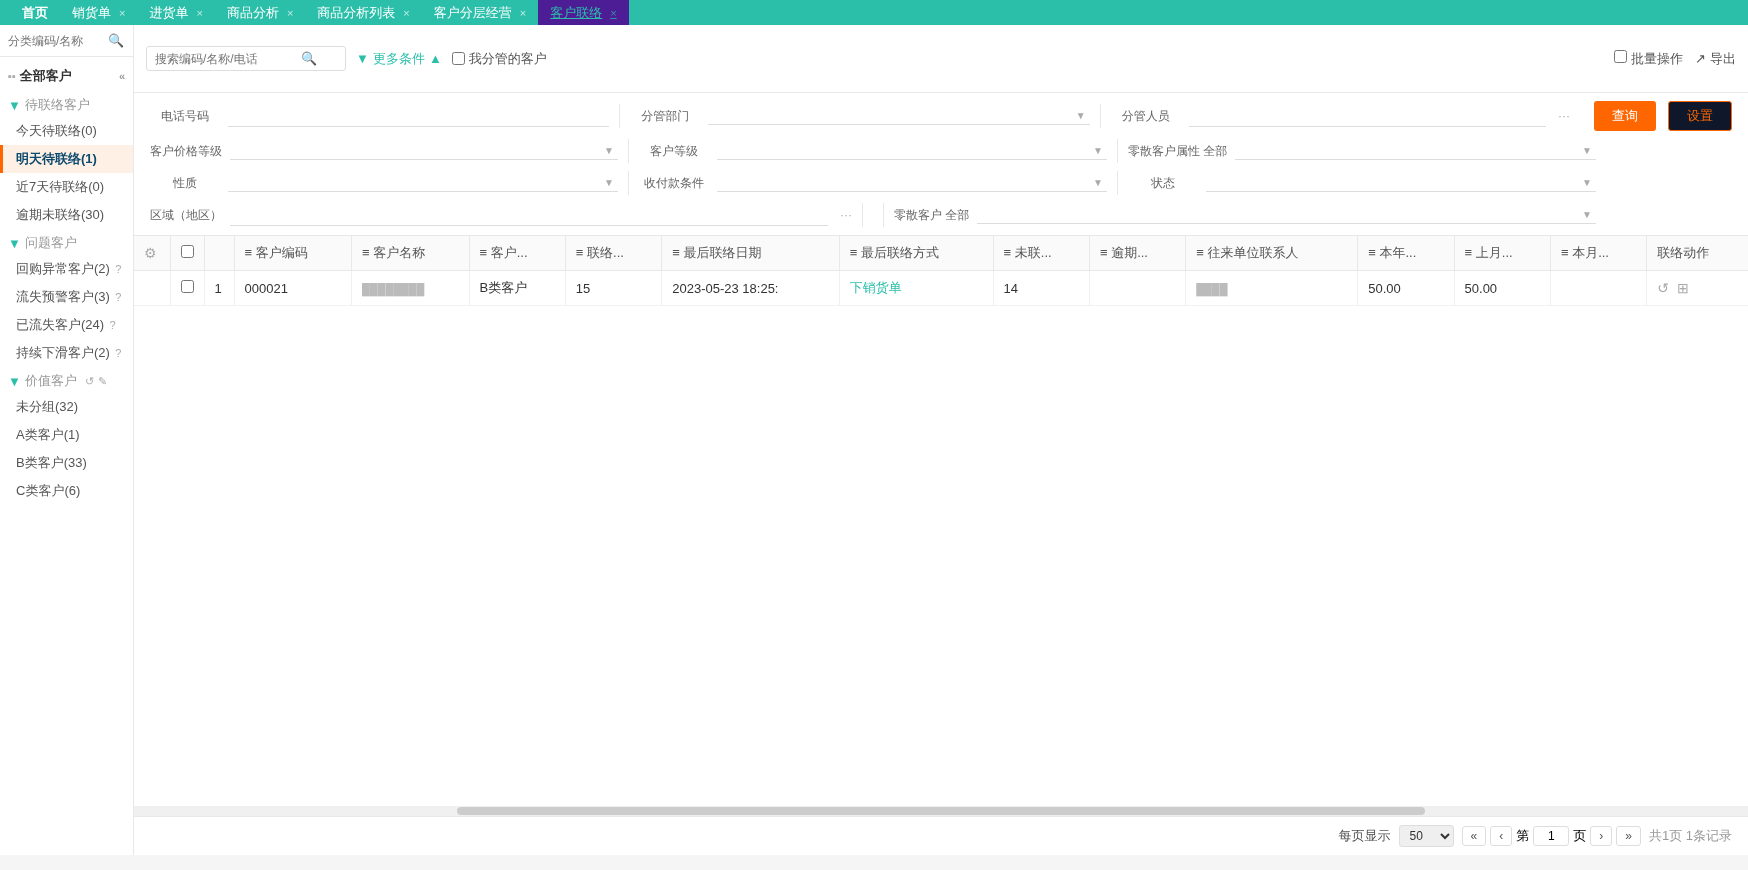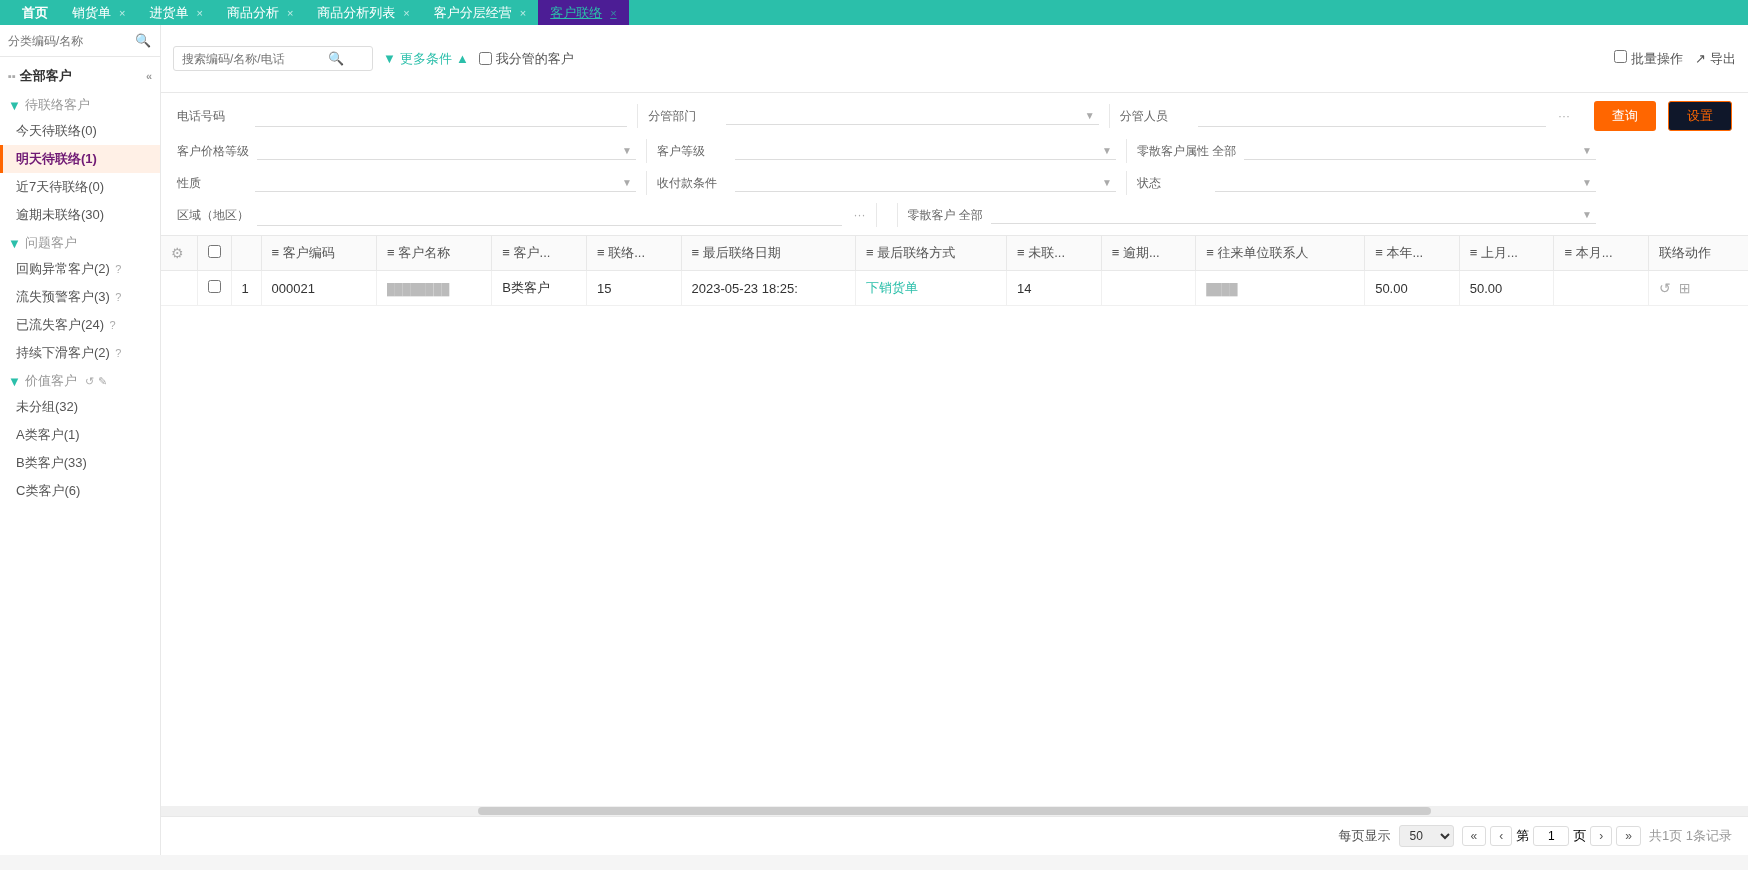--- a/index.html
+++ b/index.html
@@ -36,21 +36,21 @@
     .nav-item.active .close-x { color: #2bbfaa; }
 
     
     .main-layout {
       display: flex;
       height: calc(870px - 40px);
     }
 
     
     .sidebar {
-      width: 161px;
+      width: 134px;
       background: white;
       border-right: 1px solid #e8e8e8;
       overflow-y: auto;
       flex-shrink: 0;
     }
     .sidebar-search {
       display: flex;
       align-items: center;
       padding: 8px 8px;
       border-bottom: 1px solid #e8e8e8;
@@ -88,21 +88,21 @@
     }
     .sidebar-item {
       padding: 5px 8px 5px 16px;
       cursor: pointer;
       color: #555;
       font-size: 12px;
       white-space: nowrap;
       overflow: hidden;
       text-overflow: ellipsis;
     }
-    .sidebar-item.active { background: #fff0e6; color: #701a75; font-weight: bold; border-left: 3px solid #f60; padding-left: 13px; }
+    .sidebar-item.active { background: #fff0e6; color: #0c4a6e; font-weight: bold; border-left: 3px solid #f60; padding-left: 13px; }
 
     
     .content-area {
       flex: 1;
       display: flex;
       flex-direction: column;
       overflow: hidden;
     }
 
     
@@ -182,21 +182,21 @@
       align-items: center;
       flex: 1;
       gap: 8px;
       min-width: 0;
     }
     .filter-label {
       color: #666;
       font-size: 12px;
       white-space: nowrap;
       min-width: 70px;
-      text-align: left;
+      text-align: center;
     }
     .filter-input {
       flex: 1;
       border: none;
       border-bottom: 1px solid #ddd;
       outline: none;
       font-size: 12px;
       padding: 3px 4px;
       color: #333;
       background: transparent;

